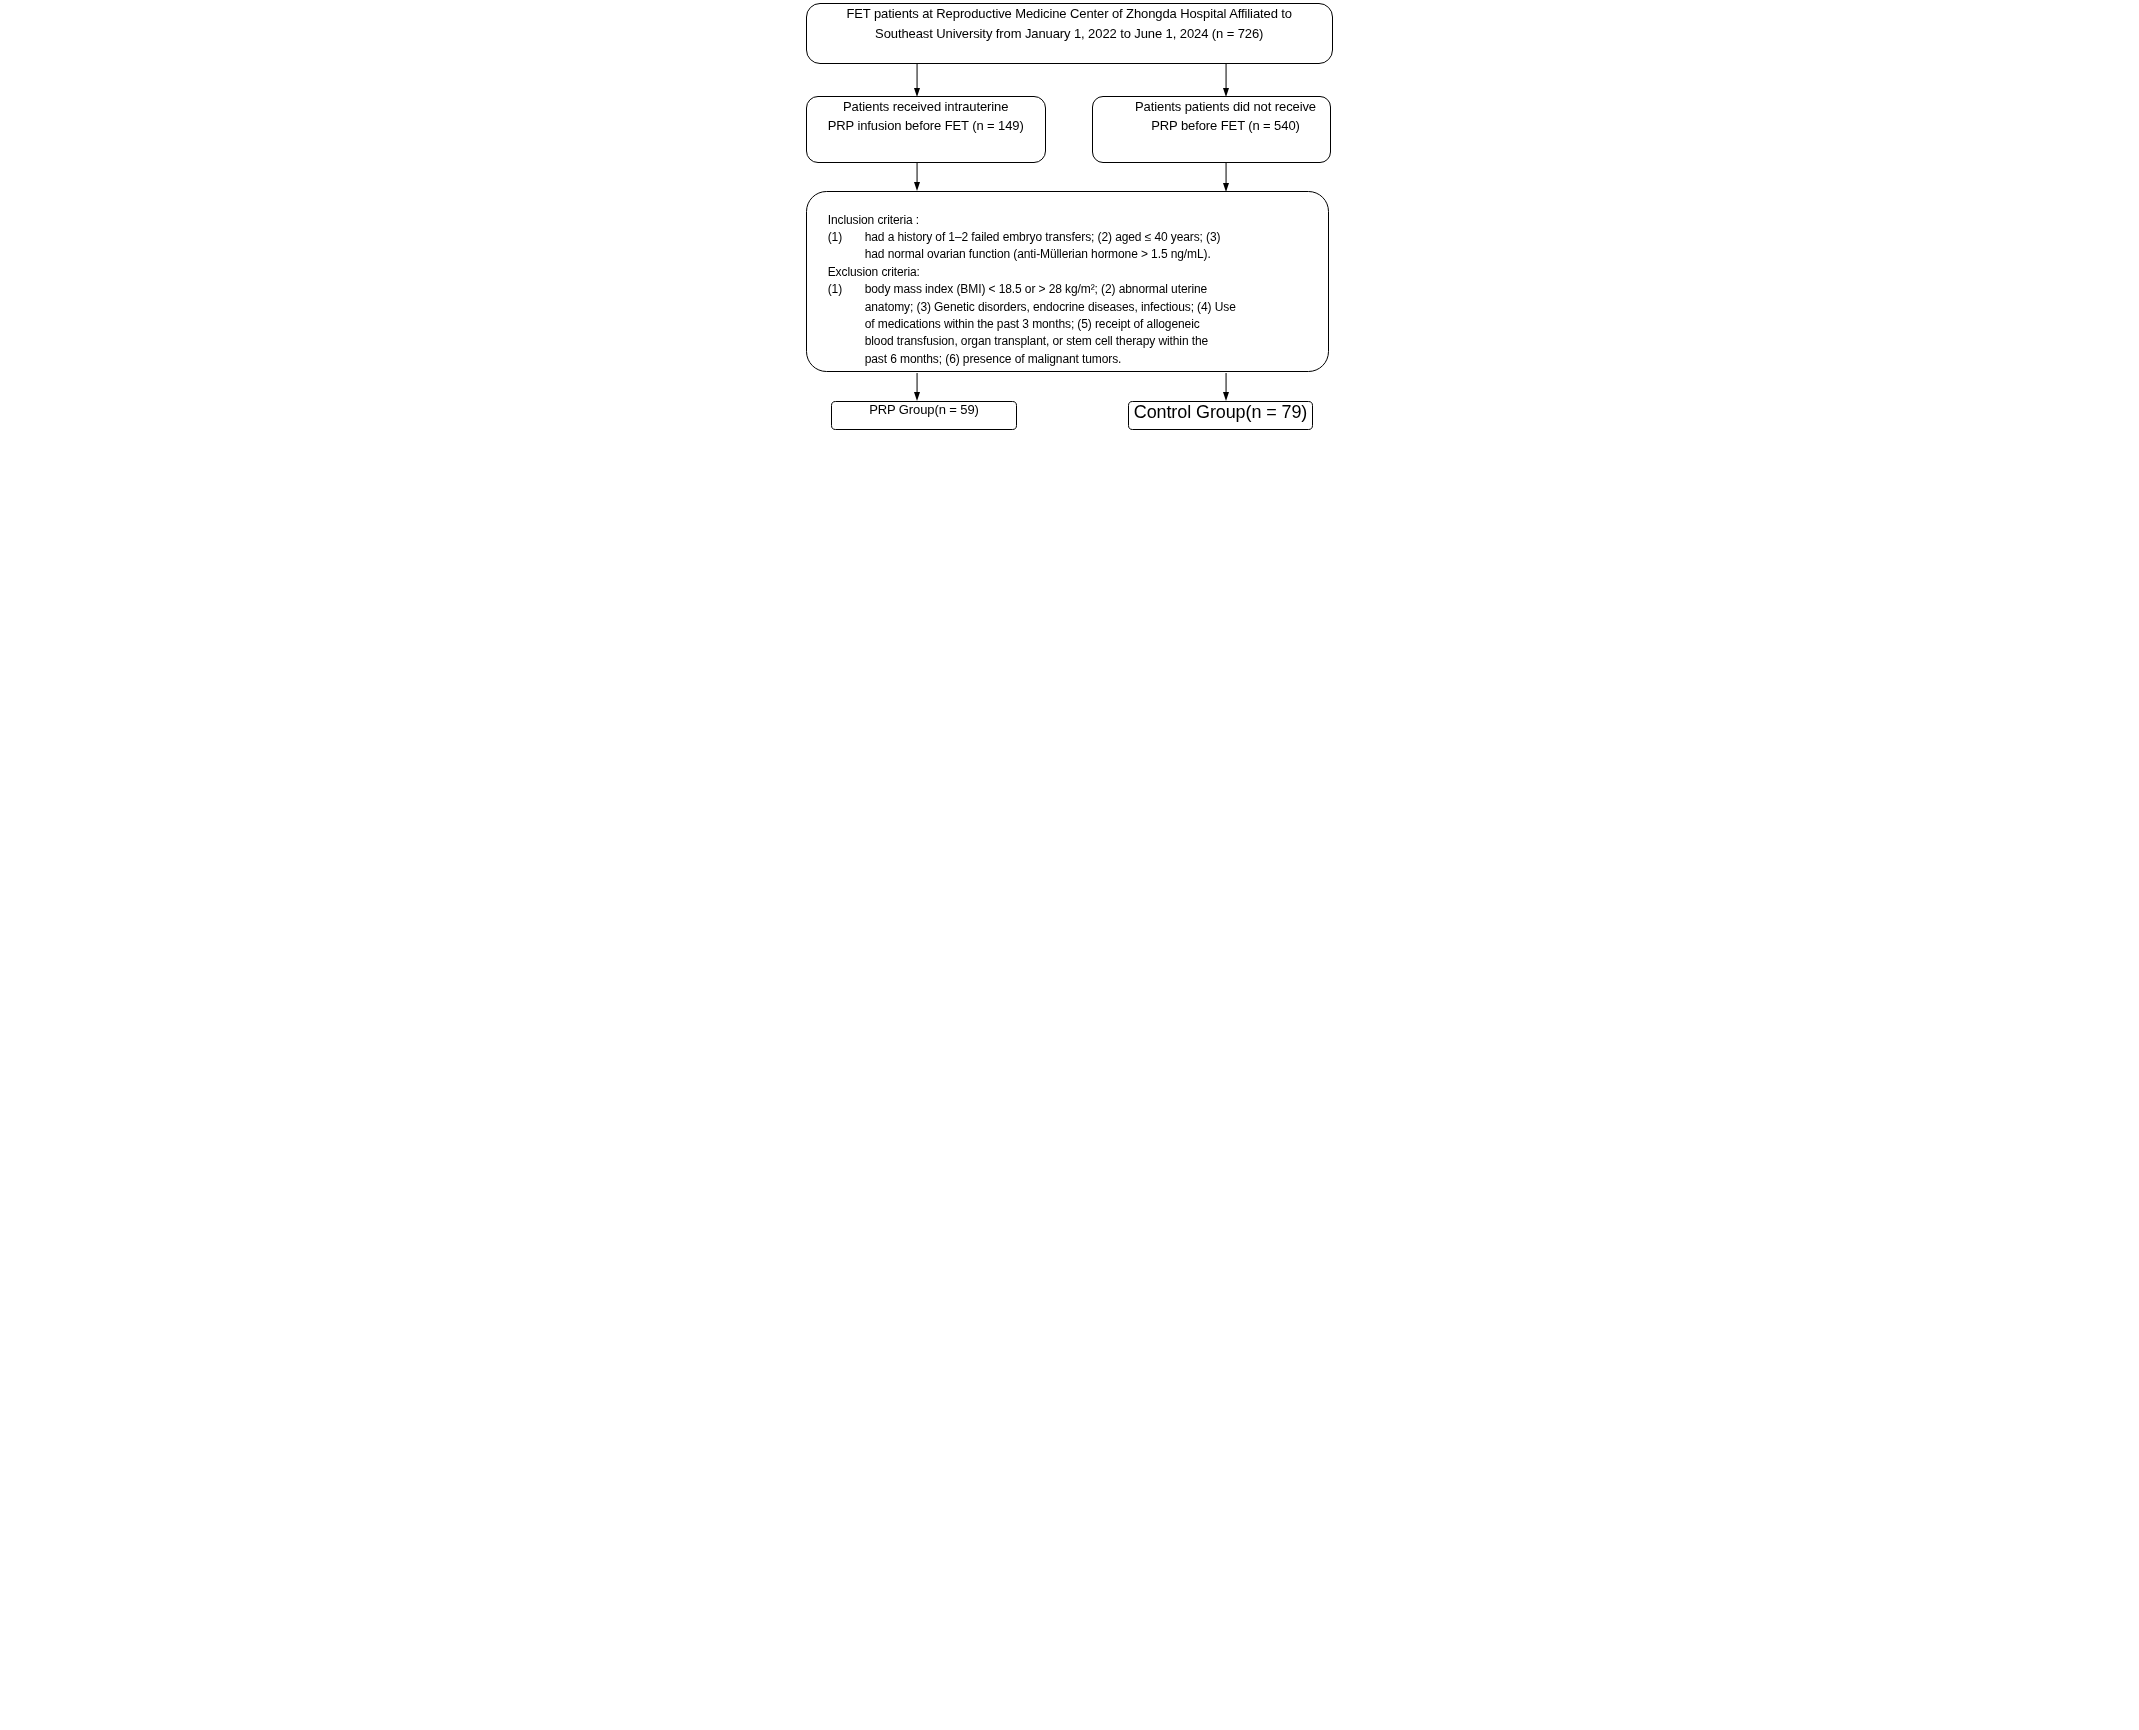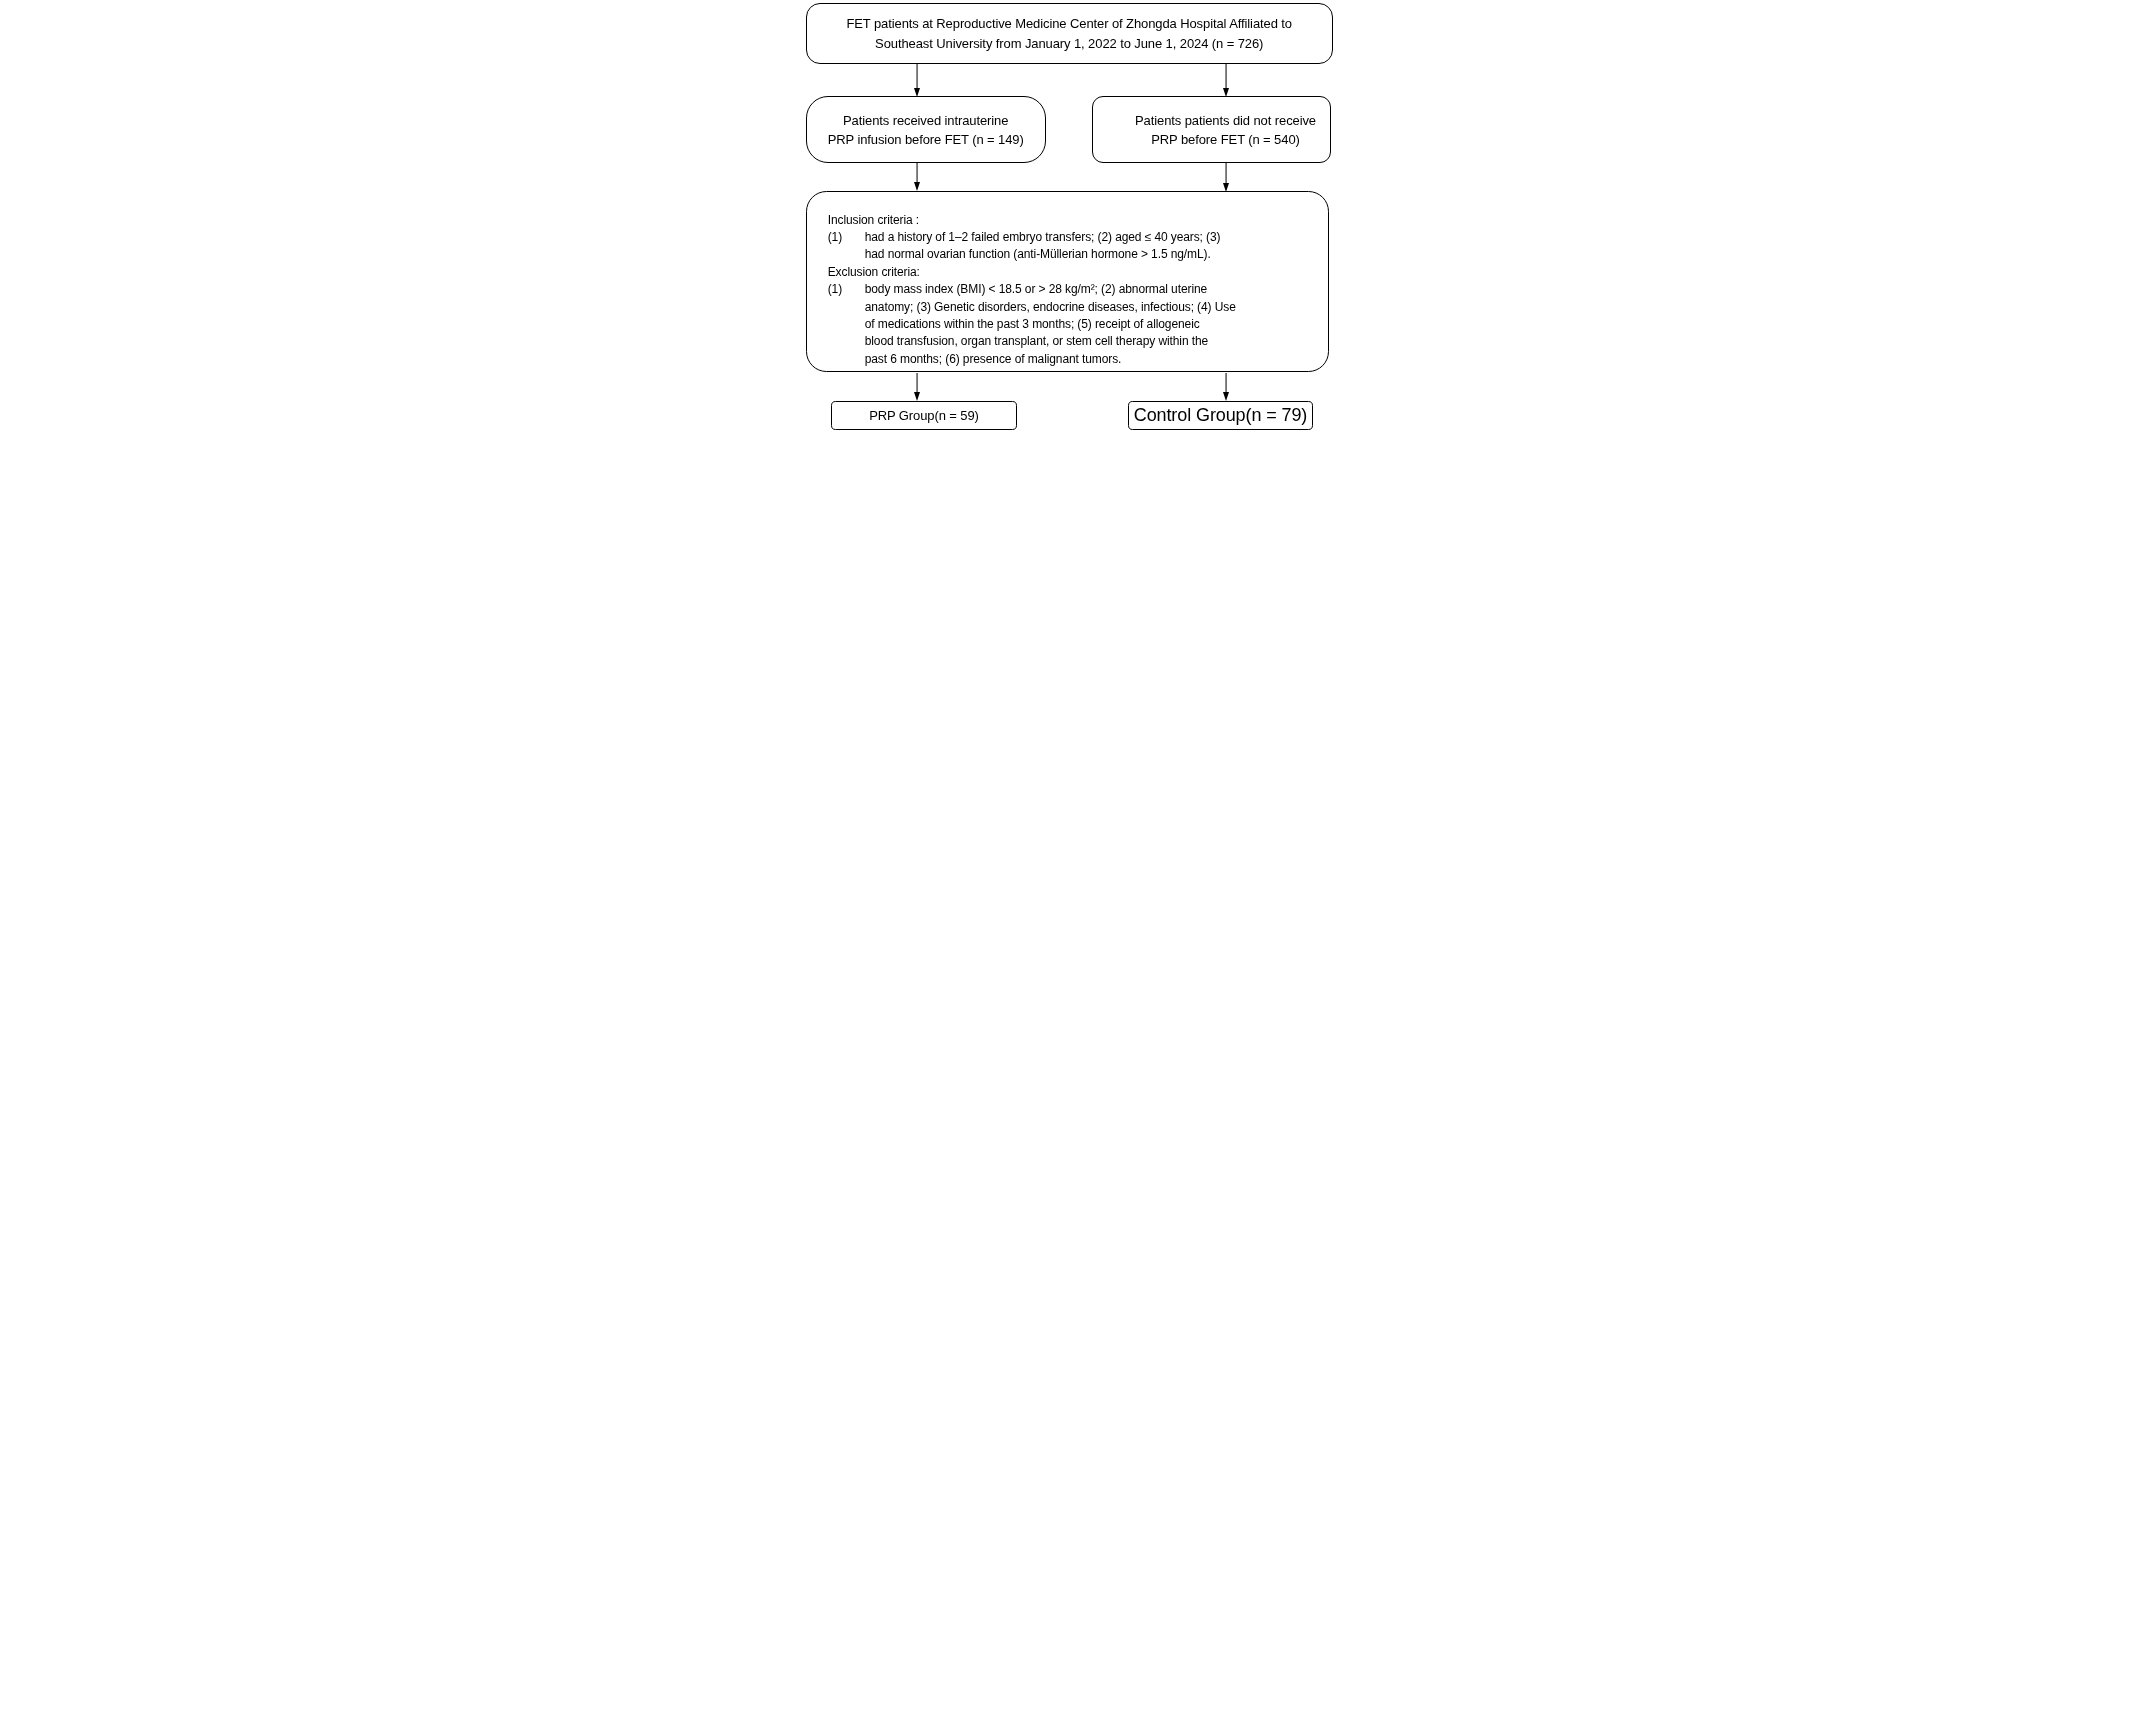--- a/index.html
+++ b/index.html
@@ -18,40 +18,39 @@
     overflow: hidden;
   }
   .box {
     position: absolute;
     box-sizing: border-box;
     border: 1.4px solid #000000;
     background: #ffffff;
     display: flex;
     flex-direction: column;
     align-items: center;
-    justify-content: center;
     text-align: center;
   }
   .box .bline {
     white-space: nowrap;
   }
   
   .top-box {
     left: 3.7px; top: 3.3px;
     width: 527px; height: 61px;
     border-radius: 14px;
     font-size: 13px;
     letter-spacing: -0.1px;
     line-height: 20px;
   }
   
   .prp-box {
     left: 3.7px; top: 96px;
     width: 240px; height: 67px;
-    border-radius: 22px;
+    border-radius: 12px;
     font-size: 13px;
     letter-spacing: -0.1px;
     line-height: 19px;
   }
   .noprp-box {
     left: 290px; top: 96px;
     width: 239px; height: 67px;
     border-radius: 11px;
     font-size: 13px;
     letter-spacing: -0.1px;

